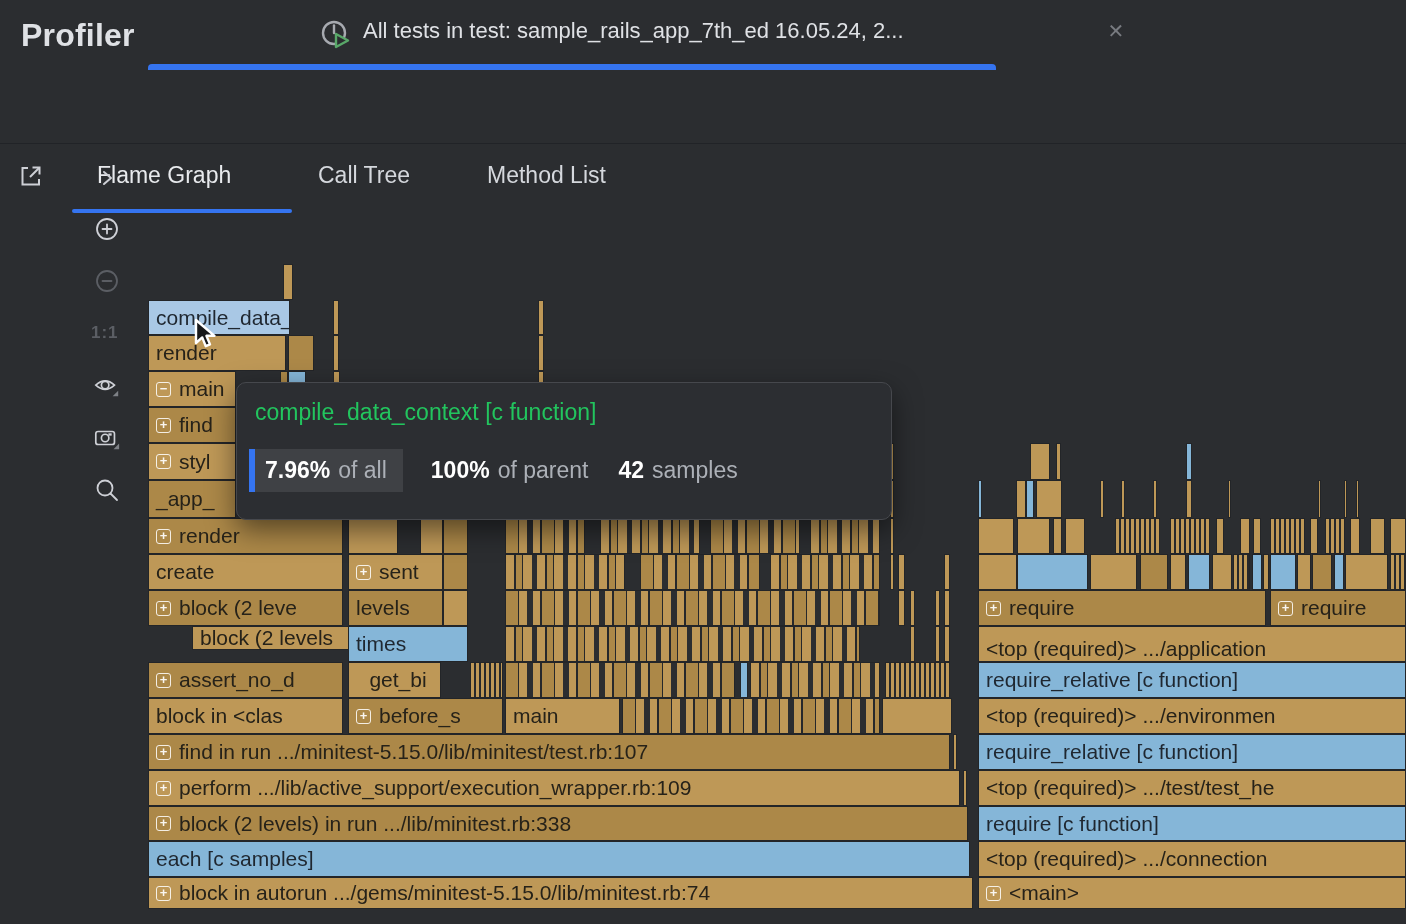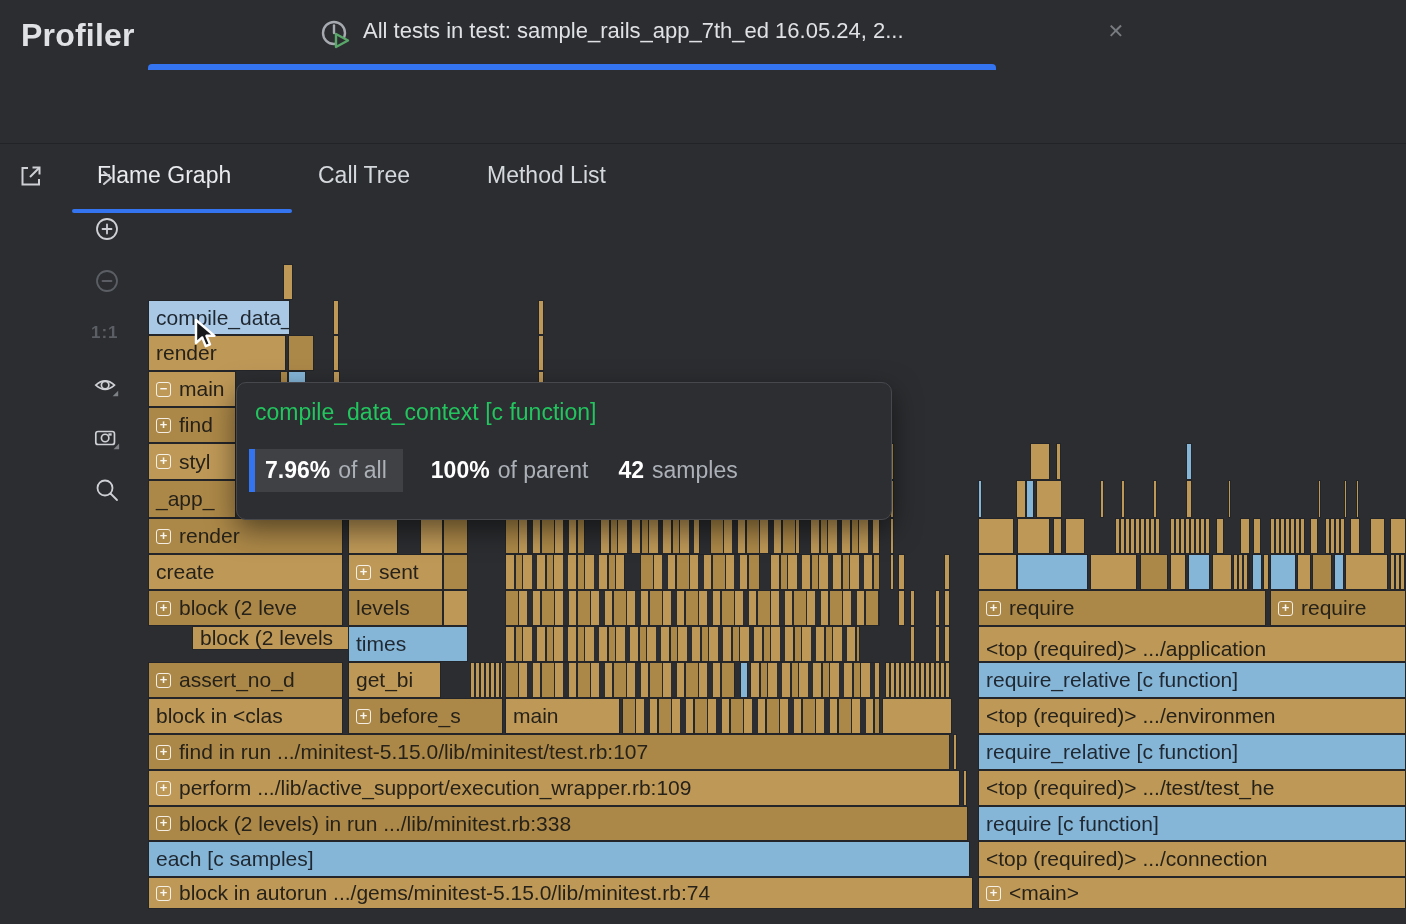--- a/index.html
+++ b/index.html
@@ -270,21 +270,21 @@
     <div class="seg tan" style="left: 910px; top: 626px; width: 5px; height: 36px;"></div>
     <div class="seg tan" style="left: 935px; top: 626px; width: 5px; height: 36px;"></div>
     <div class="seg tan" style="left: 944px; top: 626px; width: 6px; height: 36px;"></div>
     <div class="seg tan" style="left: 978px; top: 626px; width: 428px; height: 36px; align-items: flex-end;">
       <span class="flbl">&lt;top (required)&gt; .../application</span>
     </div>
     <div class="seg tan2" style="left: 148px; top: 662px; width: 195px; height: 36px;">
       <span class="fico">+</span>
       <span class="flbl">assert_no_d</span>
     </div>
-    <div class="seg tan" style="left: 348px; top: 662px; width: 93px; height: 36px;">
+    <div class="seg tan" style="left: 348px; top: 662px; width: 93px; height: 36px; justify-content: center;">
       <span class="flbl">get_bi</span>
     </div>
     <div class="seg dense-c" style="left: 470px; top: 662px; width: 33px; height: 36px;"></div>
     <div class="seg dense-b" style="left: 505px; top: 662px; width: 230px; height: 36px;"></div>
     <div class="seg blue" style="left: 740px; top: 662px; width: 8px; height: 36px;"></div>
     <div class="seg dense-a" style="left: 750px; top: 662px; width: 130px; height: 36px;"></div>
     <div class="seg dense-c" style="left: 885px; top: 662px; width: 65px; height: 36px;"></div>
     <div class="seg blue" style="left: 978px; top: 662px; width: 428px; height: 36px;">
       <span class="flbl">require_relative [c function]</span>
     </div>

